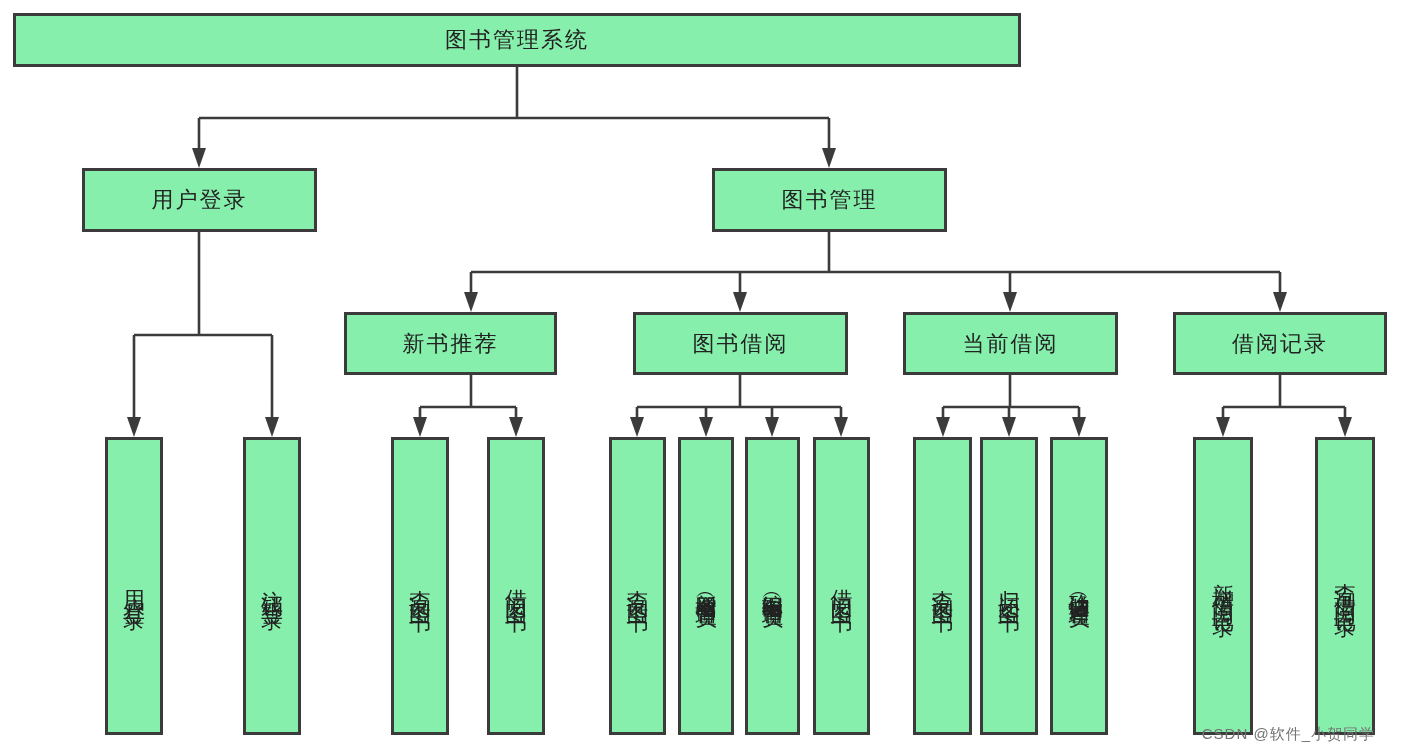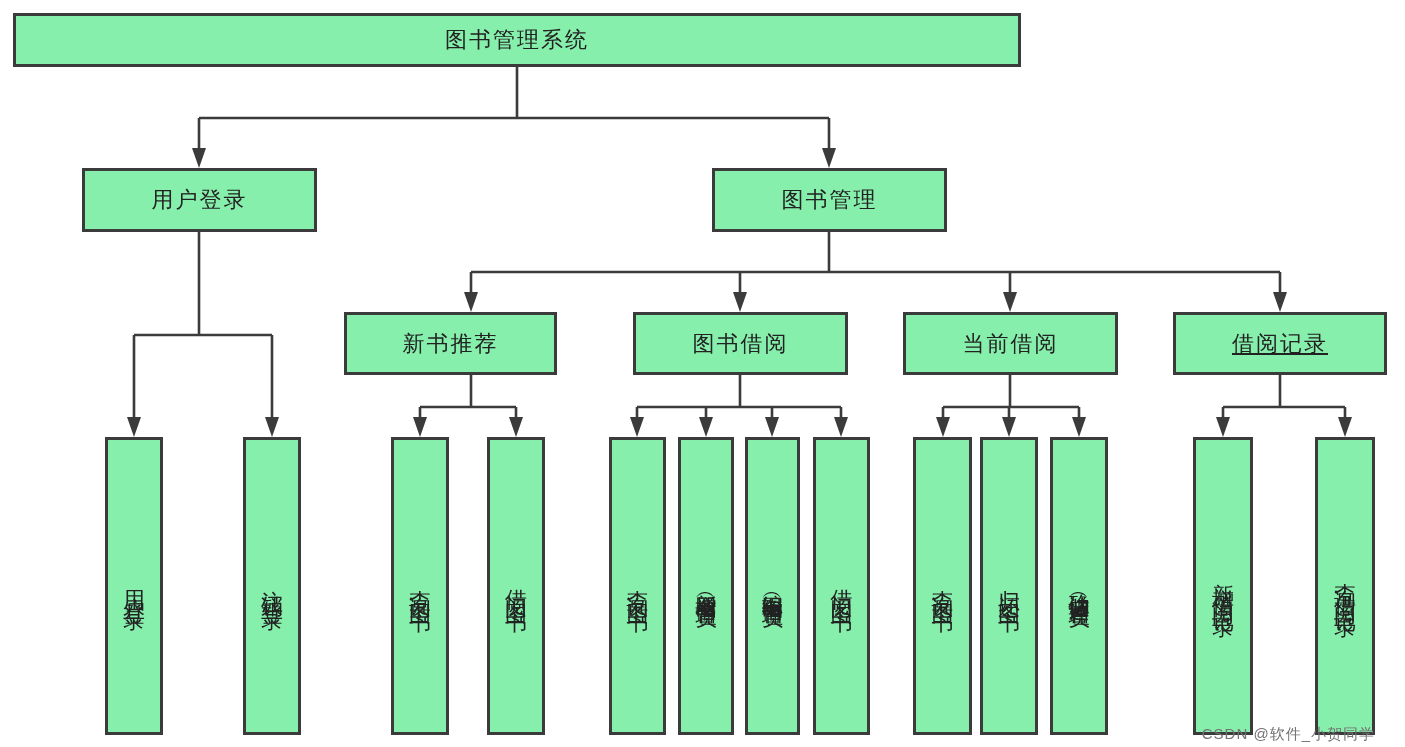--- a/index.html
+++ b/index.html
@@ -92,21 +92,21 @@
   </svg>
 
   <div class="box" style="left:13px; top:13px; width:1008px; height:54px;">图书管理系统</div>
 
   <div class="box" style="left:82px; top:168px; width:235px; height:64px;">用户登录</div>
   <div class="box" style="left:712px; top:168px; width:235px; height:64px;text-align:right;">图书管理</div>
 
   <div class="box" style="left:344px; top:312px; width:213px; height:63px;">新书推荐</div>
   <div class="box" style="left:633px; top:312px; width:215px; height:63px;">图书借阅</div>
   <div class="box" style="left:903px; top:312px; width:215px; height:63px;text-align:center;">当前借阅</div>
-  <div class="box" style="left:1173px; top:312px; width:214px; height:63px;text-decoration:underline;">借阅记录</div>
+  <div class="box" style="left:1173px; top:312px; width:214px; height:63px;">借阅记录</div>
 
   <div class="box vbox" style="left:105px; top:437px; width:58px; height:298px;">用户登录</div>
   <div class="box vbox" style="left:243px; top:437px; width:58px; height:298px;">注销登录</div>
 
   <div class="box vbox" style="left:391px; top:437px; width:58px; height:298px;">查询图书</div>
   <div class="box vbox" style="left:487px; top:437px; width:58px; height:298px;">借阅图书</div>
 
   <div class="box vbox" style="left:609px; top:437px; width:57px; height:298px;">查询图书</div>
   <div class="box vbox tight" style="left:678px; top:437px; width:56px; height:298px;">新增图书（管理员）</div>
   <div class="box vbox tight" style="left:745px; top:437px; width:55px; height:298px;">编辑图书（管理员）</div>

